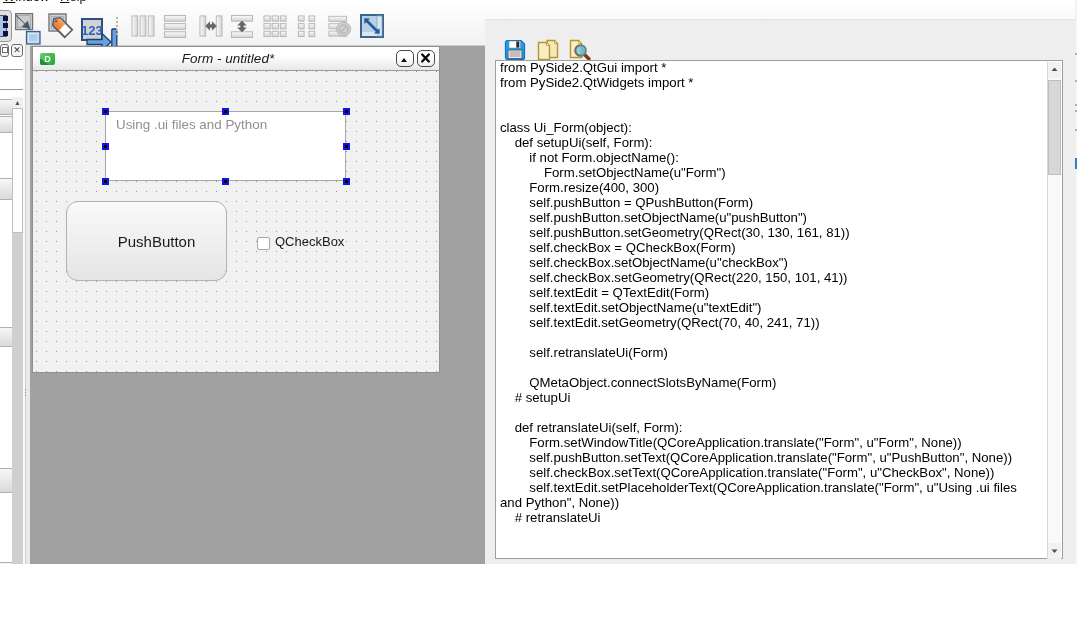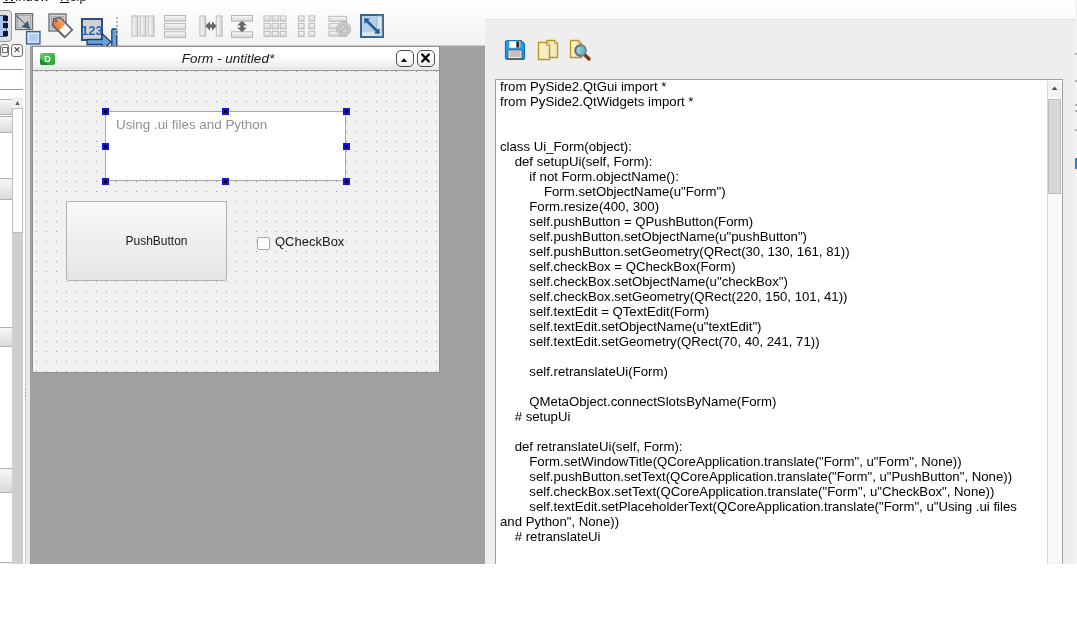--- a/index.html
+++ b/index.html
@@ -22,29 +22,29 @@
   #ftitle{position:absolute;left:0;top:0;width:100%;height:23px;
           background:linear-gradient(#ffffff 40%,#e7e7e7);border-bottom:1px solid #9b9b9b;}
   #fbody{position:absolute;left:0;top:24px;width:406px;height:301px;background:#f1f1f1;}
   
   #tedit{left:105px;top:111px;width:241px;height:70px;background:#ffffff;
          border:1px solid #a8a8a8;box-sizing:border-box;}
   #tedit div{margin:5px 0 0 10px;font-size:13.4px;color:#909090;}
   .hdl{position:absolute;width:7px;height:7px;background:#000;
        border:2px solid #1414e0;box-sizing:border-box;}
   #pbtn{left:66px;top:201px;width:161px;height:80px;background:linear-gradient(#f9f9f9,#e5e5e5);
-        border:1px solid #b2b2b2;border-radius:3px;box-sizing:border-box;
-        display:flex;align-items:center;justify-content:center;font-size:12px;color:#1a1a1a;padding-left:20px;}
+        border:1px solid #b2b2b2;border-radius:12px;box-sizing:border-box;
+        display:flex;align-items:center;justify-content:center;font-size:15px;color:#1a1a1a;padding-left:20px;}
   #cbind{left:257px;top:237px;width:13px;height:13px;background:#fff;
          border:1px solid #a8a8a8;border-radius:2px;box-sizing:border-box;}
   #cbtext{left:275px;top:234px;font-size:13px;color:#1a1a1a;}
   
   #dialog{left:485px;top:19px;width:590px;height:595px;background:#eeeeee;
           border-top:1px solid #e2e2e2;box-sizing:border-box;}
-  #codebox{position:absolute;left:10px;top:59px;width:568px;height:499px;
+  #codebox{position:absolute;left:10px;top:40px;width:568px;height:499px;
            background:#ffffff;border:1px solid #9e9e9e;box-sizing:border-box;}
   #codetext{position:absolute;left:4px;top:-1px;width:535px;
             font-size:13.2px;line-height:15px;color:#000;white-space:pre-wrap;
             word-wrap:break-word;}
   #vsb{position:absolute;right:1px;top:1px;width:14px;height:497px;background:#fafafa;
        border-left:1px solid #d8d8d8;box-sizing:border-box;}
   .sbbtn{position:absolute;left:0;width:13px;height:16px;background:#f2f2f2;}
   #vsbthumb{position:absolute;left:0px;top:18px;width:13px;height:95px;background:#d7d7d7;
             border:1px solid #bdbdbd;box-sizing:border-box;}
   #closebtn{position:absolute;left:500px;top:563px;width:78px;height:22px;

